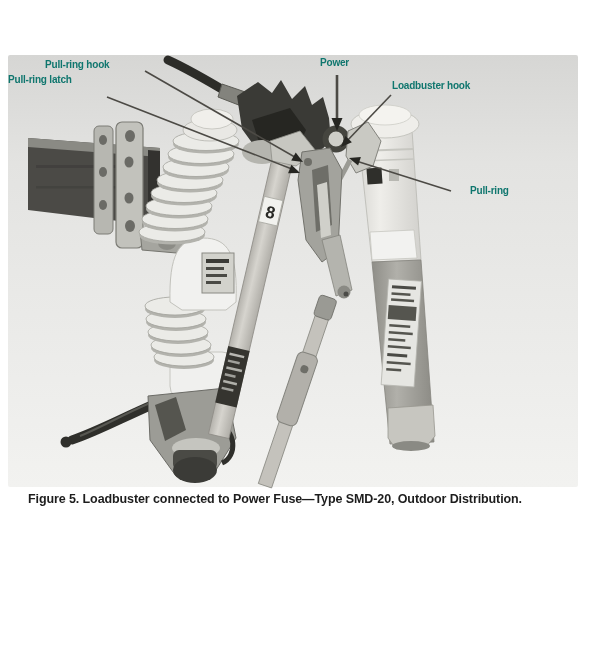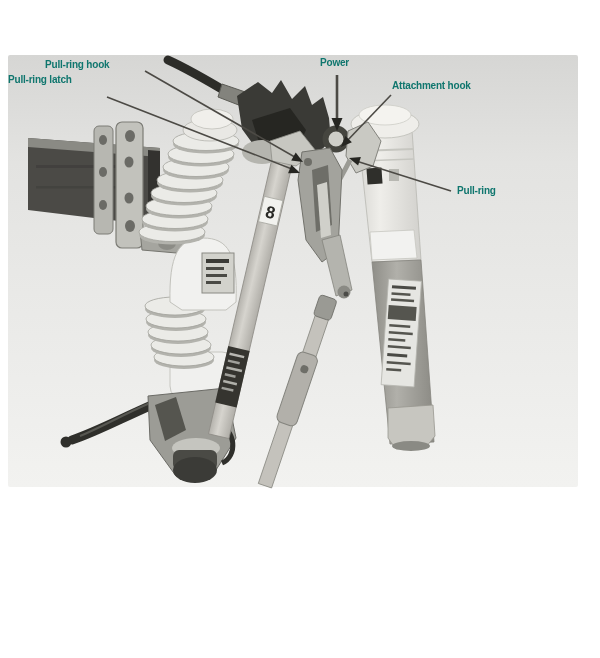--- a/index.html
+++ b/index.html
@@ -219,18 +219,19 @@
       <polygon points="349,158 360.9,157 358.1,165.6"></polygon>
     </g>
   </svg>
 
   <div class="callout" style="left:45px;top:58px;">Pull-ring hook</div>
 
   <div class="callout" style="left:8px;top:73px;">Pull-ring latch</div>
 
   <div class="callout" style="left:320px;top:56px;">Power</div>
 
-  <div class="callout" style="left:392px;top:79px;">Attachment hook</div>
-
-  <div class="callout" style="left:457px;top:184px;">Pull-ring</div>
-
+  <div class="callout" style="left:392px;top:79px;">Loadbuster hook</div>
+
+  <div class="callout" style="left:470px;top:184px;">Pull-ring</div>
+
+  <div class="caption">Figure 5. Loadbuster connected to Power Fuse—Type SMD-20, Outdoor Distribution.</div>
 
 </div>
 
 </body></html>

